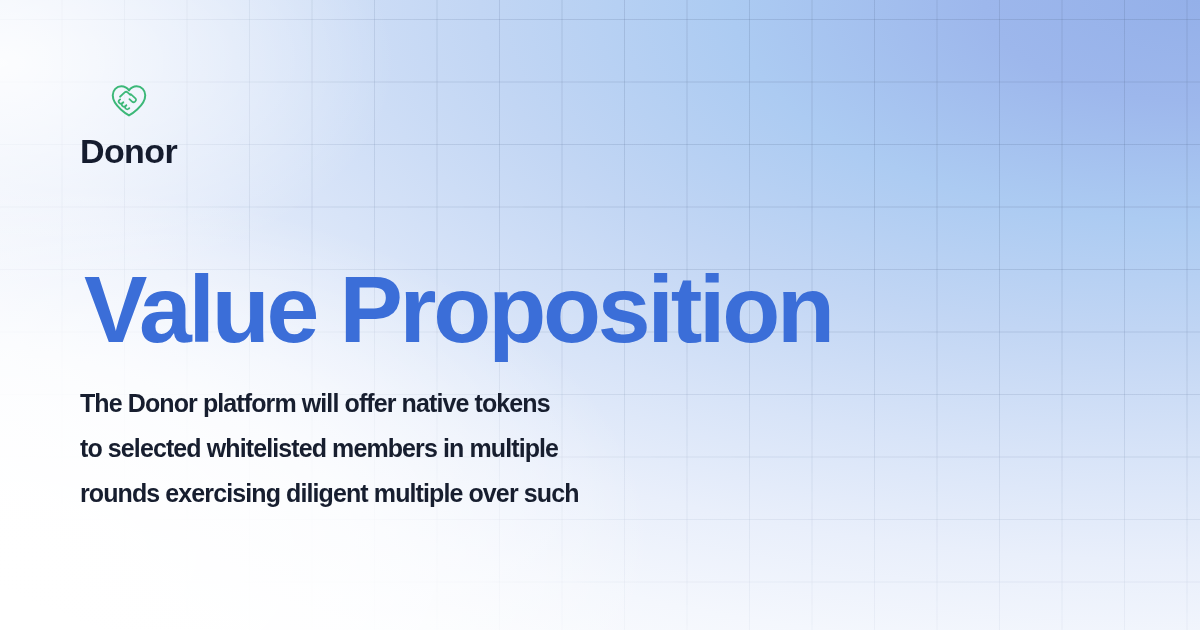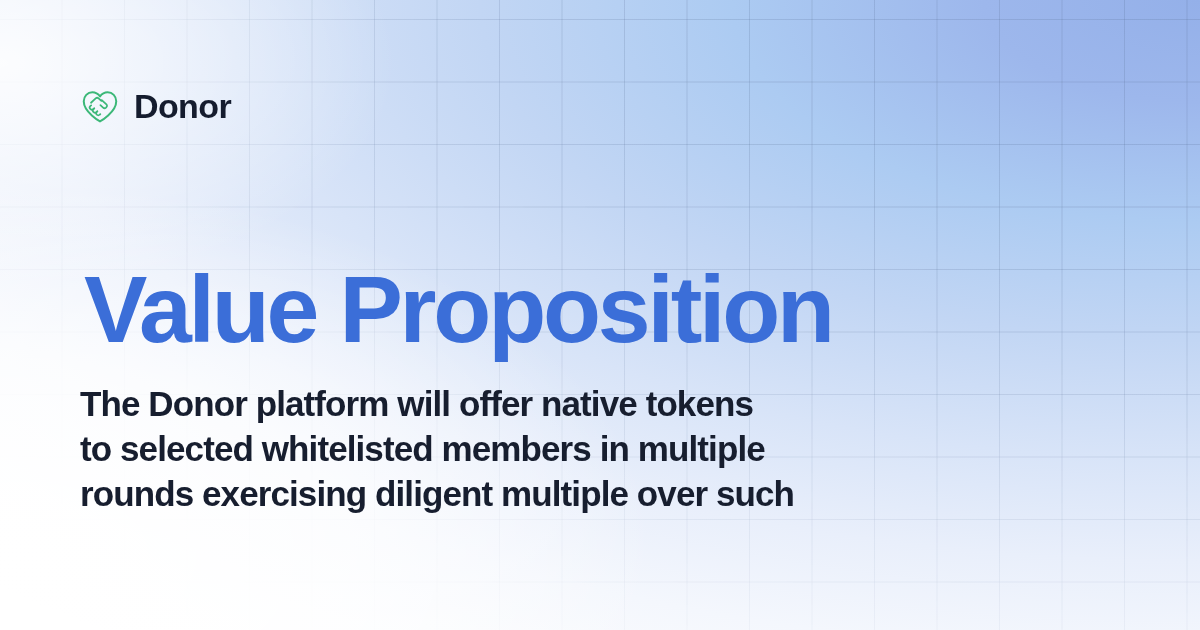--- a/index.html
+++ b/index.html
@@ -85,20 +85,21 @@
   }
 
   .brand {
     position: absolute;
     left: 80px;
     top: 80px;
     display: flex;
     align-items: center;
     gap: 14px;
     height: 52px;
+    flex-direction: column;
   }
   .brand-mark {
     width: 40px;
     height: 40px;
     display: block;
     flex: 0 0 40px;
   }
   .brand-name {
     font-size: 34px;
     font-weight: 700;
@@ -120,21 +121,21 @@
     color: #3b6ed8;
     white-space: nowrap;
   }
 
   .subcopy {
     position: absolute;
     left: 80px;
     top: 381px;
     margin: 0;
     width: 800px;
-    font-size: 35px;
+    font-size: 25px;
     font-weight: 700;
     letter-spacing: -0.9px;
     line-height: 45px;
     color: #171e2f;
   }
   .subcopy-line {
     display: block;
     white-space: nowrap;
   }
 </style>

